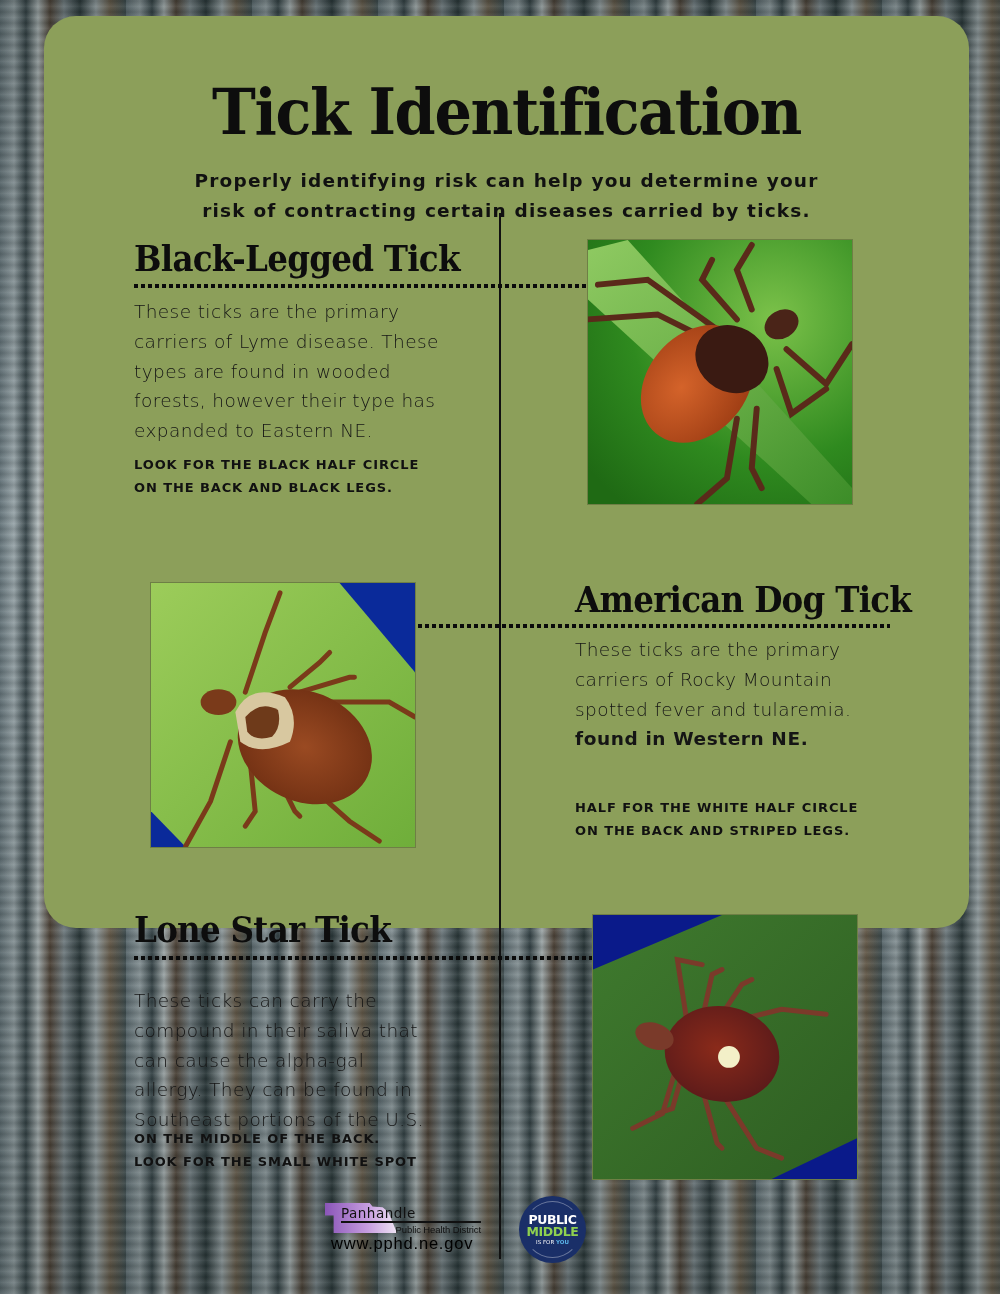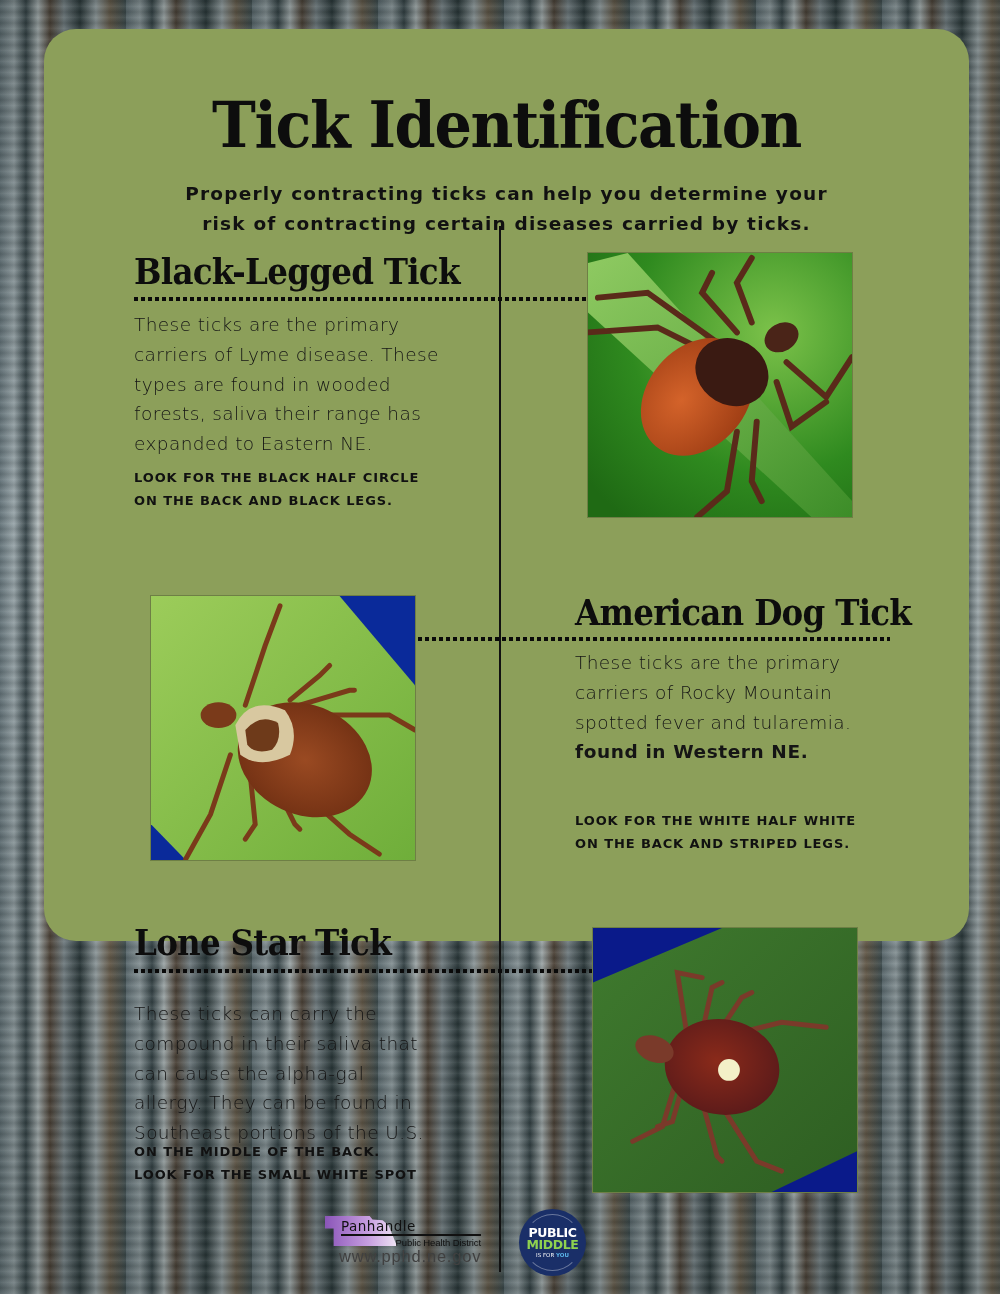--- a/index.html
+++ b/index.html
@@ -13,21 +13,21 @@
         #8e9aa0 64px, #2e3c3f 80px, #b3bec2 96px, #7b6a55 110px, #48585c 126px);
   }
   .bark-overlay {
     position: absolute; inset: 0;
     background:
       repeating-linear-gradient(0deg, rgba(255,255,255,0.08) 0px, rgba(0,0,0,0.10) 6px, rgba(255,255,255,0.05) 11px),
       linear-gradient(180deg, rgba(20,30,28,0.35), rgba(20,30,28,0.1) 40%, rgba(20,30,28,0.35));
   }
   .card {
     position: absolute;
-    left: 44px; top: 29px; width: 925px; height: 912px;
+    left: 44px; top: 16px; width: 925px; height: 912px;
     background: #8c9f5a;
     border-radius: 32px;
   }
   .title {
     position: absolute; left: 0; right: 0; top: 58px;
     text-align: center;
     font-family: "DejaVu Serif", serif;
     font-size: 64px; letter-spacing: -1.5px;
     color: #0d0d0d;
     transform: scaleX(0.92);
@@ -85,23 +85,22 @@
     position: absolute; left: 16px; top: 4px;
     font-family: "DejaVu Sans", sans-serif; font-size: 13.5px; color: #111; letter-spacing: 0.5px;
   }
   .logo-pphd .rule { position: absolute; left: 16px; top: 20px; width: 140px; height: 1.5px; background: #111; }
   .logo-pphd .sub {
     position: absolute; right: 4px; top: 23px;
     font-family: "Liberation Sans", sans-serif; font-size: 9.5px; color: #111; letter-spacing: -0.1px;
   }
   .logo-pphd .url {
     position: absolute; left: 6px; top: 33px;
-    font-family: "Liberation Sans", sans-serif; font-size: 16.5px; color: #404040; letter-spacing: 0.8px;
+    font-family: "Liberation Sans", sans-serif; font-size: 16.5px; color: #000000; letter-spacing: 0.8px;
     white-space: nowrap;
-    margin-left: 8px;
   }
   .logo-ph {
     position: absolute; left: 475px; top: 1180px; width: 67px; height: 67px;
     border-radius: 50%; background: #1a2f68;
     display: flex; flex-direction: column; align-items: center; justify-content: center;
     font-family: "DejaVu Sans", sans-serif; font-weight: bold; line-height: 1;
   }
   .logo-ph .arc { position: absolute; inset: 5px; border-radius: 50%; border: 1px solid rgba(255,255,255,0.35); border-left-color: transparent; border-right-color: transparent; }
   .logo-ph .l1 { color: #fff; font-size: 12.5px; letter-spacing: -0.4px; }
   .logo-ph .l2 { color: #8fd14f; font-size: 12.5px; letter-spacing: -0.4px; }
@@ -110,34 +109,34 @@
 </style>
 </head>
 <body>
 
 <div class="bark-overlay"></div>
 
 <div class="card">
 
   <h1 class="title">Tick Identification</h1>
   <div class="subtitle">
-    <div>Properly contracting ticks can help you determine your</div>
+    <div>Properly identifying risk can help you determine your</div>
     <div>risk of contracting certain diseases carried by ticks.</div>
   </div>
 
   <div class="divider-v"></div>
 
   <section>
     <h2 class="sec-title" style="left:90px; top:222px;">Black-Legged Tick</h2>
     <div class="dots" style="left:90px; top:268px; width:452px;"></div>
     <div class="sec-body" style="left:90px; top:281px; width:350px;">
       <div>These ticks are the primary</div>
       <div>carriers of Lyme disease. These</div>
       <div>types are found in wooded</div>
-      <div>forests, saliva their range has</div>
+      <div>forests, however their type has</div>
       <div>expanded to Eastern NE.</div>
     </div>
     <div class="sec-note" style="left:90px; top:437px;">
       <div>LOOK FOR THE BLACK HALF CIRCLE</div>
       <div>ON THE BACK AND BLACK LEGS.</div>
     </div>
     <div class="photo" style="left:543px; top:223px;" aria-label="Black-legged tick on a blade of grass">
       <svg viewBox="0 0 266 266" preserveAspectRatio="none">
         <defs>
           <radialGradient id="bg1" cx="0.7" cy="0.3" r="0.9">
@@ -206,21 +205,21 @@
     </div>
     <div class="dots" style="left:374px; top:608px; width:472px;"></div>
     <h2 class="sec-title" style="left:531px; top:563px;">American Dog Tick</h2>
     <div class="sec-body" style="left:531px; top:619px; width:340px;">
       <div>These ticks are the primary</div>
       <div>carriers of Rocky Mountain</div>
       <div>spotted fever and tularemia.</div>
       <div class="strong">found in Western NE.</div>
     </div>
     <div class="sec-note" style="left:531px; top:780px;">
-      <div>LOOK FOR THE WHITE HALF WHITE</div>
+      <div>HALF FOR THE WHITE HALF CIRCLE</div>
       <div>ON THE BACK AND STRIPED LEGS.</div>
     </div>
   </section>
 
   <section>
     <h2 class="sec-title" style="left:90px; top:893px;">Lone Star Tick</h2>
     <div class="dots" style="left:90px; top:940px; width:458px;"></div>
     <div class="sec-body" style="left:90px; top:954px; width:350px;margin-top:16px;">
       <div>These ticks can carry the</div>
       <div>compound in their saliva that</div>

